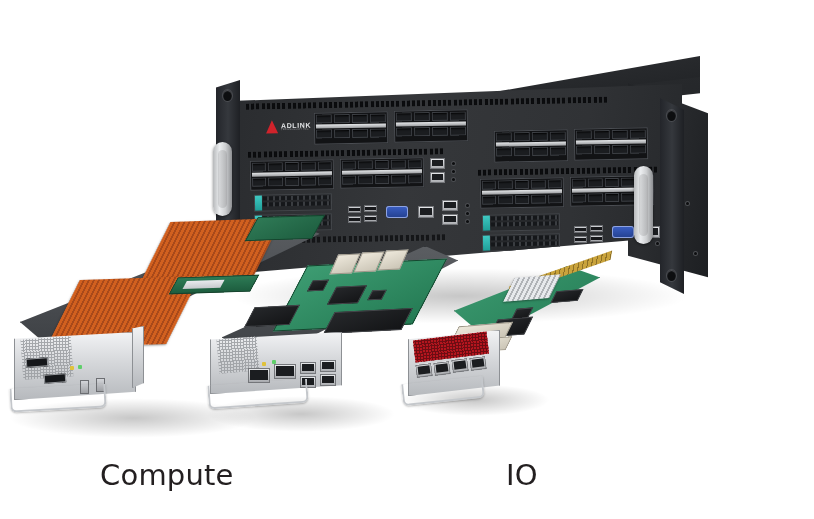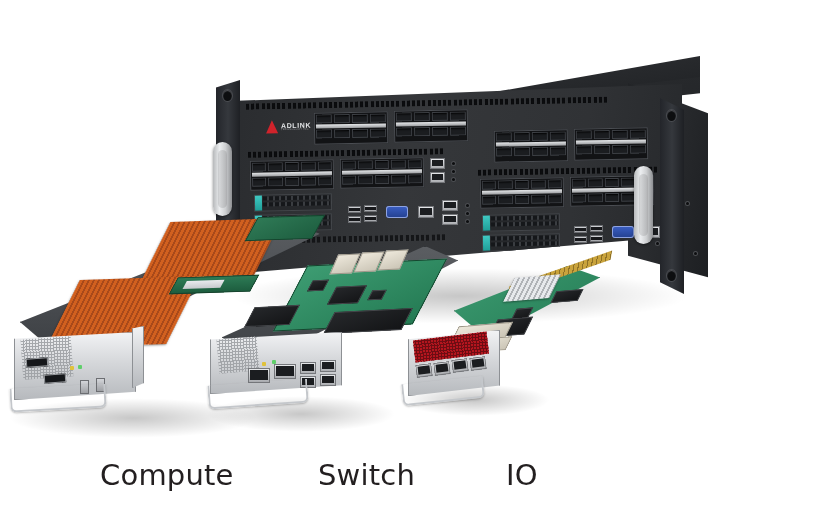--- a/index.html
+++ b/index.html
@@ -666,16 +666,15 @@
     <div class="rj45" style="left:54px;top:97px;width:16px;height:13px;transform:rotate(-7deg);">
         <i></i>
       </div>
     <div class="rj45" style="left:72px;top:95px;width:16px;height:13px;transform:rotate(-7deg);">
         <i></i>
       </div>
     <div class="pullbar" style="left:4px;top:118px;width:78px;height:20px;transform:rotate(-6deg);"></div>
   </div>
 
   <div class="caption nosel" style="left:100px;top:458px;">Compute</div>
-  <div class="caption nosel" style="left:318px;top:458px;">Switch</div>
   <div class="caption nosel" style="left:506px;top:458px;">IO</div>
 
 </div>
 
 </body></html>

